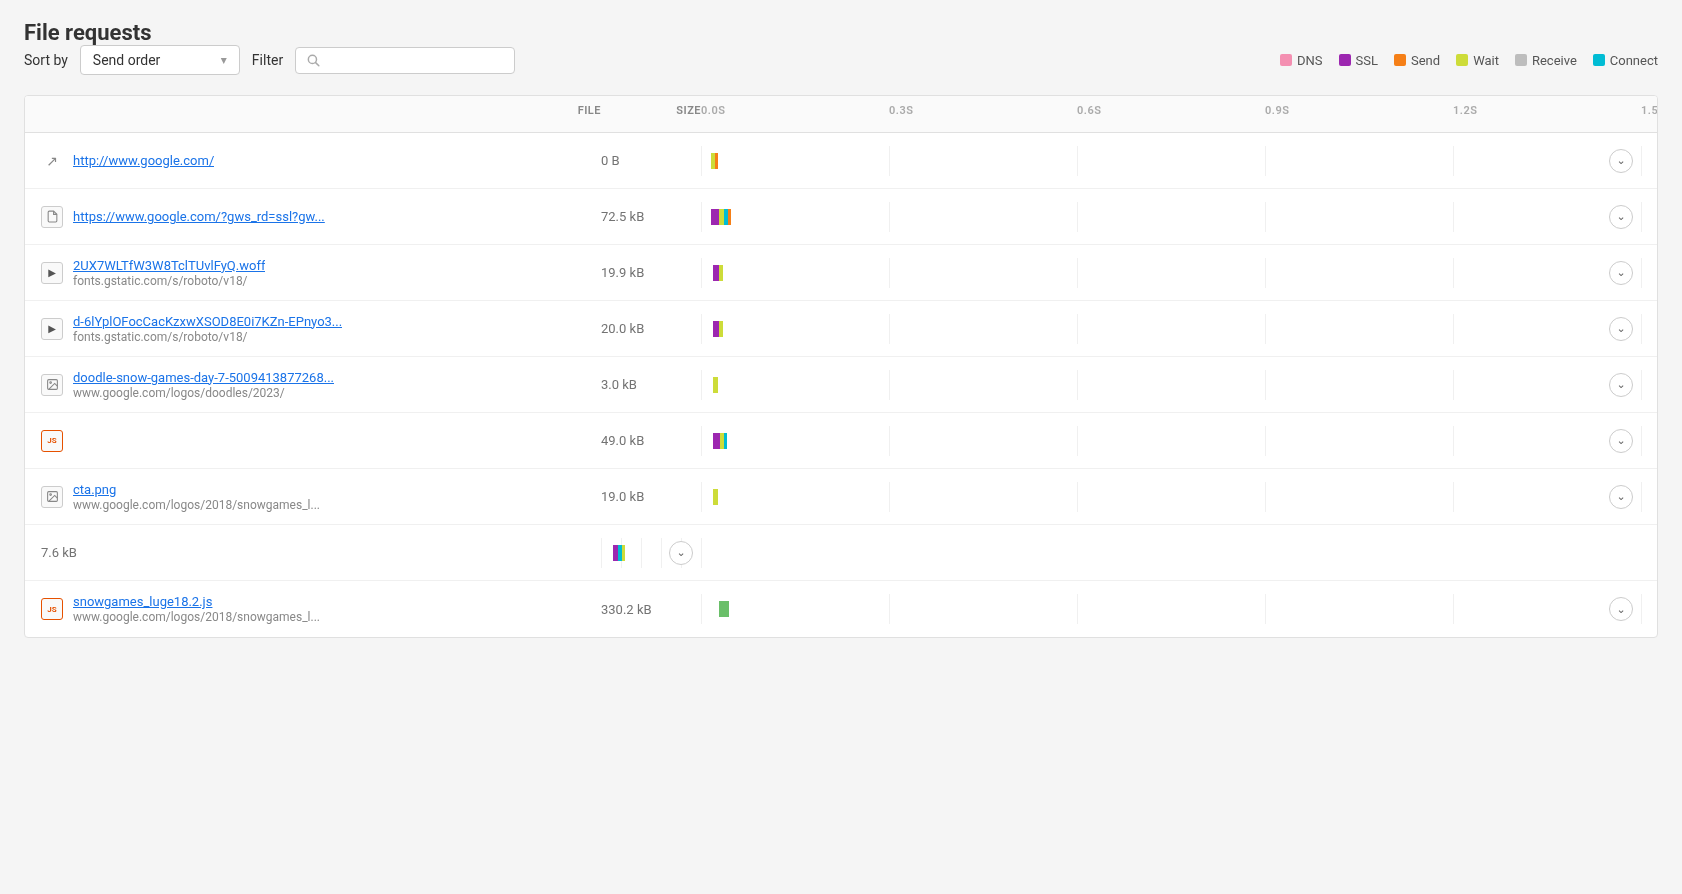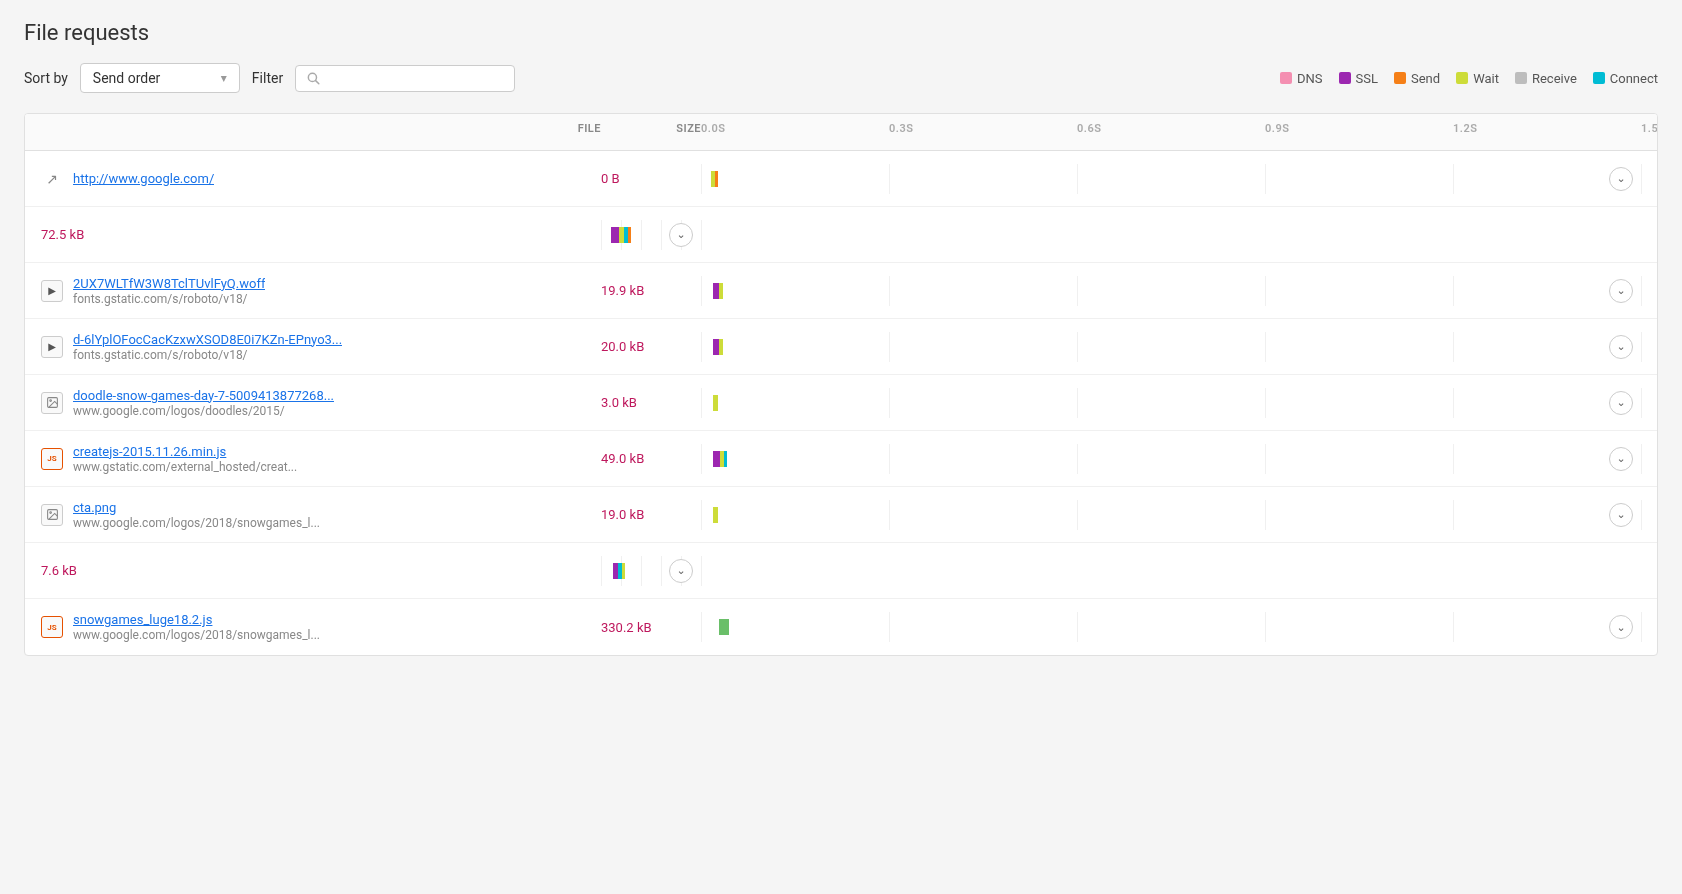--- a/index.html
+++ b/index.html
@@ -8,23 +8,22 @@
       background: #f5f5f5;
       color: #333;
       font-size: 13px;
     }
     .page {
       padding: 20px 24px;
       max-width: 1682px;
     }
     h1 {
       font-size: 22px;
-      font-weight: 400;
+      font-weight: 700;
       color: #333;
-      margin-bottom: 18px;
     }
     .toolbar {
       display: flex;
       align-items: center;
       gap: 12px;
       margin-bottom: 20px;
     }
     .sort-label {
       font-size: 14px;
       color: #333;
@@ -173,21 +172,21 @@
       text-overflow: ellipsis;
       max-width: 480px;
     }
     .file-domain {
       color: #888;
       font-size: 12px;
       margin-top: 1px;
     }
     .size-cell {
       font-size: 13px;
-      color: #be185d;
+      color: #737373;
     }
     .timeline-cell {
       position: relative;
       height: 30px;
       display: flex;
       align-items: center;
     }
     .bar-group {
       position: absolute;
       display: flex;
@@ -300,20 +299,31 @@
             <div class="grid-line" style="left: 80%;"></div>
             <div class="grid-line" style="left: 100%;"></div>
             <div class="bar-group" style="left: 10px; align-items: center;">
               <div class="bar" style="background: rgb(205, 220, 57); width: 4px; margin-left: 0px; flex-shrink: 0;"></div>
               <div class="bar" style="background: rgb(245, 127, 23); width: 3px; margin-left: 0px; flex-shrink: 0;"></div>
             </div>
             <div class="expand-btn">⌄</div>
           </div>
         </div>
         <div class="table-row">
+          <div class="file-cell">
+            <div class="file-icon">
+      <svg width="13" height="13" viewBox="0 0 24 24" fill="none" stroke="#888" stroke-width="2">
+                <path d="M14 2H6a2 2 0 00-2 2v16a2 2 0 002 2h12a2 2 0 002-2V8z"></path>
+                <polyline points="14 2 14 8 20 8"></polyline>
+              </svg>
+    </div>
+            <div class="file-info">
+              <span class="file-name">https://www.google.com/?gws_rd=ssl?gw...</span>
+            </div>
+          </div>
           <div class="size-cell">72.5 kB</div>
           <div class="timeline-cell" style="position: relative;">
             <div class="grid-line" style="left: 0%;"></div>
             <div class="grid-line" style="left: 20%;"></div>
             <div class="grid-line" style="left: 40%;"></div>
             <div class="grid-line" style="left: 60%;"></div>
             <div class="grid-line" style="left: 80%;"></div>
             <div class="grid-line" style="left: 100%;"></div>
             <div class="bar-group" style="left: 10px; align-items: center;">
               <div class="bar" style="background: rgb(156, 39, 176); width: 8px; margin-left: 0px; flex-shrink: 0;"></div>
@@ -374,44 +384,40 @@
           <div class="file-cell">
             <div class="file-icon">
       <svg width="13" height="13" viewBox="0 0 24 24" fill="none" stroke="#888" stroke-width="2">
                 <rect x="3" y="3" width="18" height="18" rx="2"></rect>
                 <circle cx="8.5" cy="8.5" r="1.5"></circle>
                 <polyline points="21 15 16 10 5 21"></polyline>
               </svg>
     </div>
             <div class="file-info">
               <span class="file-name">doodle-snow-games-day-7-5009413877268...</span>
-              <span class="file-domain">www.google.com/logos/doodles/2015/</span>
+              <span class="file-domain">www.google.com/logos/doodles/2023/</span>
             </div>
           </div>
           <div class="size-cell">3.0 kB</div>
           <div class="timeline-cell" style="position: relative;">
             <div class="grid-line" style="left: 0%;"></div>
             <div class="grid-line" style="left: 20%;"></div>
             <div class="grid-line" style="left: 40%;"></div>
             <div class="grid-line" style="left: 60%;"></div>
             <div class="grid-line" style="left: 80%;"></div>
             <div class="grid-line" style="left: 100%;"></div>
             <div class="bar-group" style="left: 12px; align-items: center;">
               <div class="bar" style="background: rgb(205, 220, 57); width: 5px; margin-left: 0px; flex-shrink: 0;"></div>
             </div>
             <div class="expand-btn">⌄</div>
           </div>
         </div>
         <div class="table-row">
           <div class="file-cell">
             <div class="file-icon" style="font-size:8px;font-weight:bold;color:#e65100;border-color:#e65100;">JS</div>
-            <div class="file-info">
-              <span class="file-name">createjs-2015.11.26.min.js</span>
-              <span class="file-domain">www.gstatic.com/external_hosted/creat...</span>
-            </div>
           </div>
           <div class="size-cell">49.0 kB</div>
           <div class="timeline-cell" style="position: relative;">
             <div class="grid-line" style="left: 0%;"></div>
             <div class="grid-line" style="left: 20%;"></div>
             <div class="grid-line" style="left: 40%;"></div>
             <div class="grid-line" style="left: 60%;"></div>
             <div class="grid-line" style="left: 80%;"></div>
             <div class="grid-line" style="left: 100%;"></div>
             <div class="bar-group" style="left: 12px; align-items: center;">

